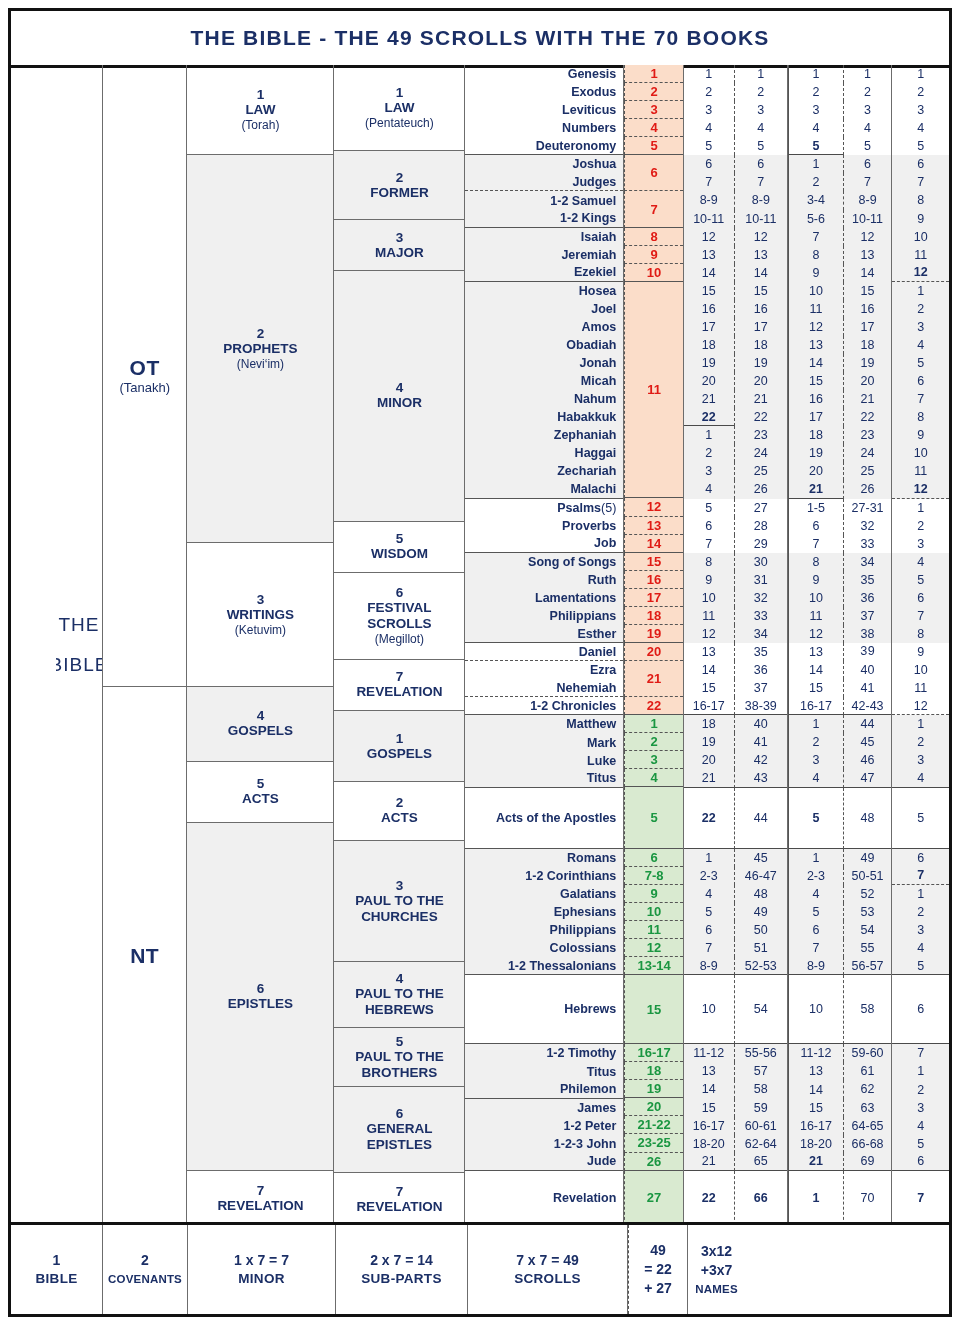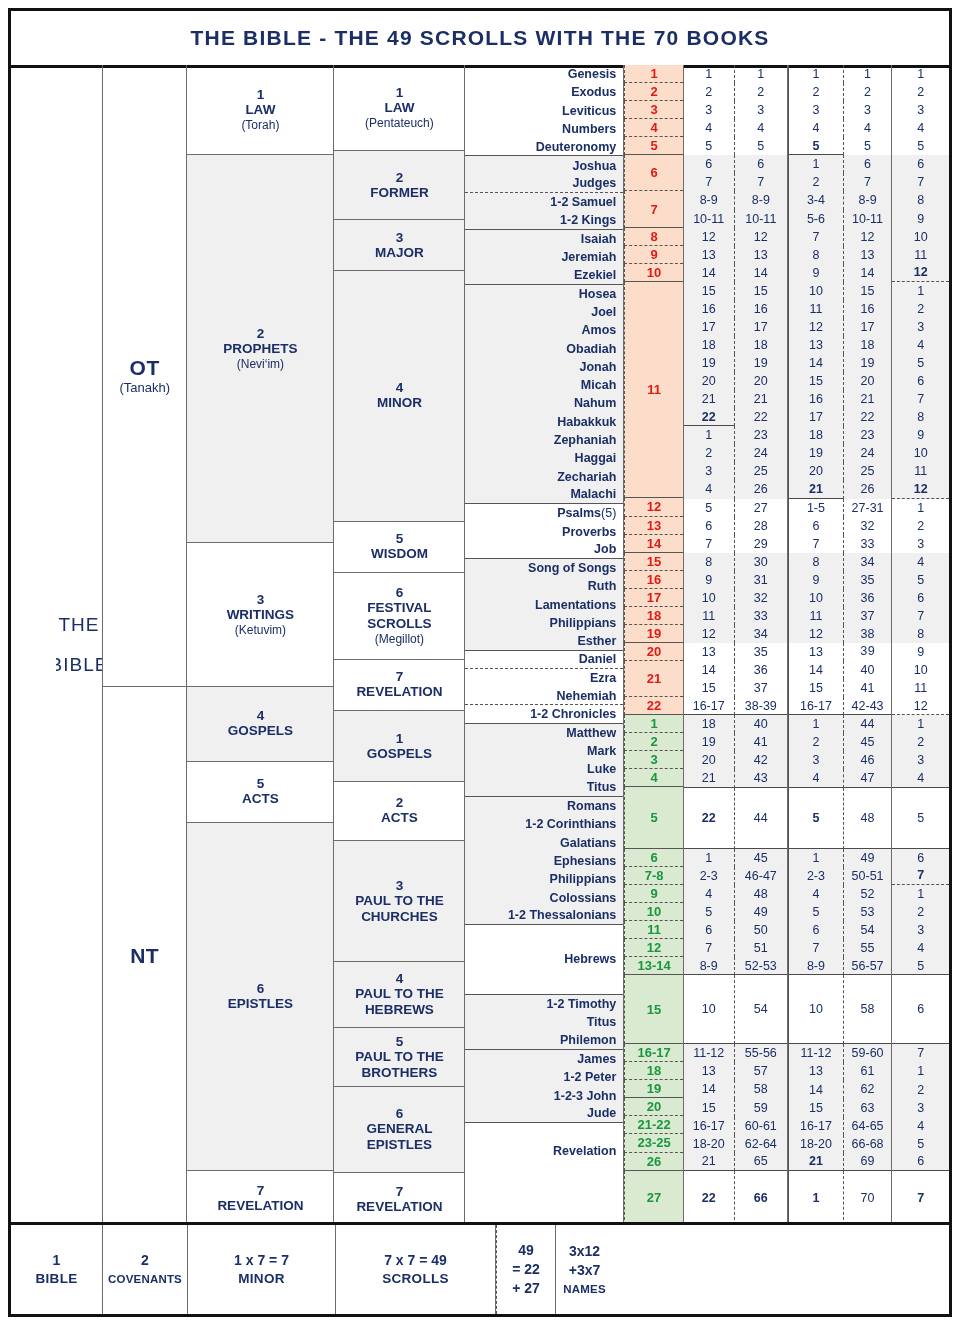--- a/index.html
+++ b/index.html
@@ -229,20 +229,21 @@
           <div class="bookrow shade" style="height: 18.3px;">Philippians</div>
           <div class="bookrow shade solid-b" style="height: 18.3px;">Esther</div>
           <div class="bookrow dash-b" style="height: 18.3px;">Daniel</div>
           <div class="bookrow" style="height: 18.3px;">Ezra</div>
           <div class="bookrow dash-b" style="height: 18.3px;">Nehemiah</div>
           <div class="bookrow solid-b" style="height: 18.3px;">1-2 Chronicles</div>
           <div class="bookrow shade" style="height: 18.3px;">Matthew</div>
           <div class="bookrow shade" style="height: 18.3px;">Mark</div>
           <div class="bookrow shade" style="height: 18.3px;">Luke</div>
           <div class="bookrow shade solid-b" style="height: 18.3px;">Titus</div>
+          <div class="bookrow solid-b" style="height: 62px;">Acts of the Apostles</div>
           <div class="bookrow shade" style="height: 18.3px;">Romans</div>
           <div class="bookrow shade" style="height: 18.3px;">1-2 Corinthians</div>
           <div class="bookrow shade" style="height: 18.3px;">Galatians</div>
           <div class="bookrow shade" style="height: 18.3px;">Ephesians</div>
           <div class="bookrow shade" style="height: 18.3px;">Philippians</div>
           <div class="bookrow shade" style="height: 18.3px;">Colossians</div>
           <div class="bookrow shade solid-b" style="height: 18.3px;">1-2 Thessalonians</div>
           <div class="bookrow solid-b" style="height: 70px;">Hebrews</div>
           <div class="bookrow shade" style="height: 18.3px;">1-2 Timothy</div>
           <div class="bookrow shade" style="height: 18.3px;">Titus</div>
@@ -604,20 +605,24 @@
       <div class="l2">BIBLE</div>
     </div>
     <div class="fcell" style="width:85px;">
       <div class="l1">2</div>
       <div class="l2 sm">COVENANTS</div>
     </div>
     <div class="fcell" style="width:148px;">
       <div class="l1">1 x 7 = 7</div>
       <div class="l2">MINOR</div>
     </div>
+    <div class="fcell" style="width:132px;">
+      <div class="l1">2 x 7 = 14</div>
+      <div class="l2">SUB-PARTS</div>
+    </div>
     <div class="fcell" style="width:160px;">
       <div class="l1">7 x 7 = 49</div>
       <div class="l2">SCROLLS</div>
     </div>
     <div class="fcell" style="width:60px;border-left:1px dashed #555;">
       <div class="l1">49</div>
       <div class="l1">= 22</div>
       <div class="l1">+ 27</div>
     </div>
     <div class="fcell nb" style="width:57px;">

